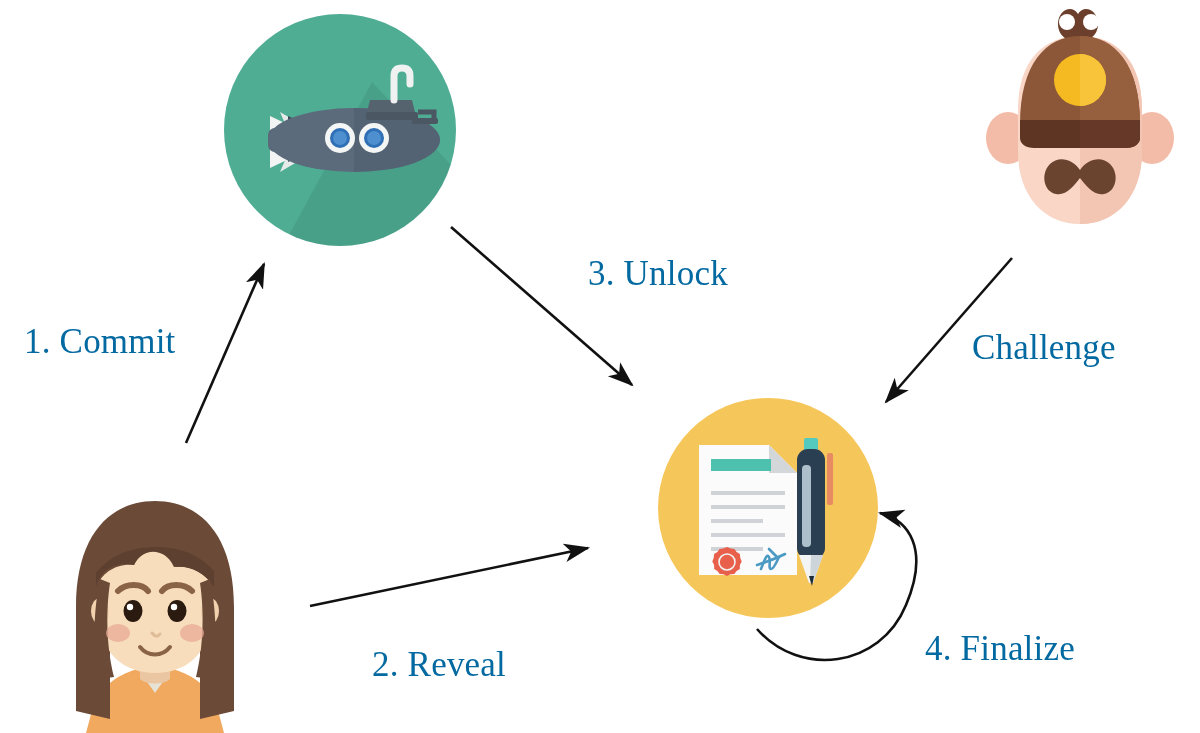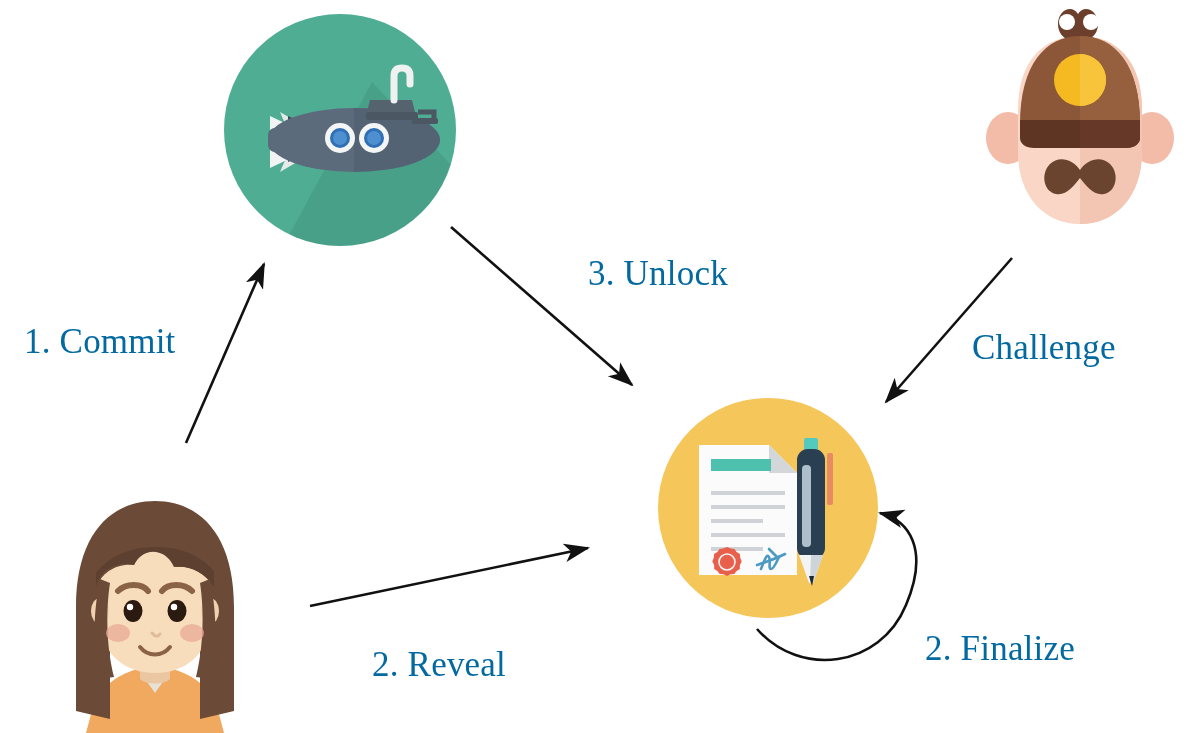--- a/index.html
+++ b/index.html
@@ -63,21 +63,21 @@
     <line x1="451" y1="227" x2="632" y2="385" stroke="#111111" stroke-width="2.6" marker-end="url(#ah)"></line>
 
     <line x1="1012" y1="258" x2="886" y2="402" stroke="#111111" stroke-width="2.6" marker-end="url(#ah)"></line>
 
     <path d="M757,629 C 800,678 880,668 906,605 C 930,548 908,520 880,513" fill="none" stroke="#111111" stroke-width="2.6" marker-end="url(#ah)"></path>
   </svg>
 
   <div class="edge-label lbl-commit">1. Commit</div>
   <div class="edge-label lbl-reveal">2. Reveal</div>
   <div class="edge-label lbl-unlock">3. Unlock</div>
-  <div class="edge-label lbl-finalize">2. Finalize</div>
+  <div class="edge-label lbl-finalize">4. Finalize</div>
   <div class="edge-label lbl-challenge">Challenge</div>
 
   <div class="node" style="left:222px; top:12px; width:236px; height:236px;">
     <svg viewBox="0 0 236 236" width="236" height="236">
       <defs>
         <clipPath id="subClip">
             <circle cx="118" cy="118" r="116"></circle>
           </clipPath>
       </defs>
       <circle cx="118" cy="118" r="116" fill="#4FAD94"></circle>

